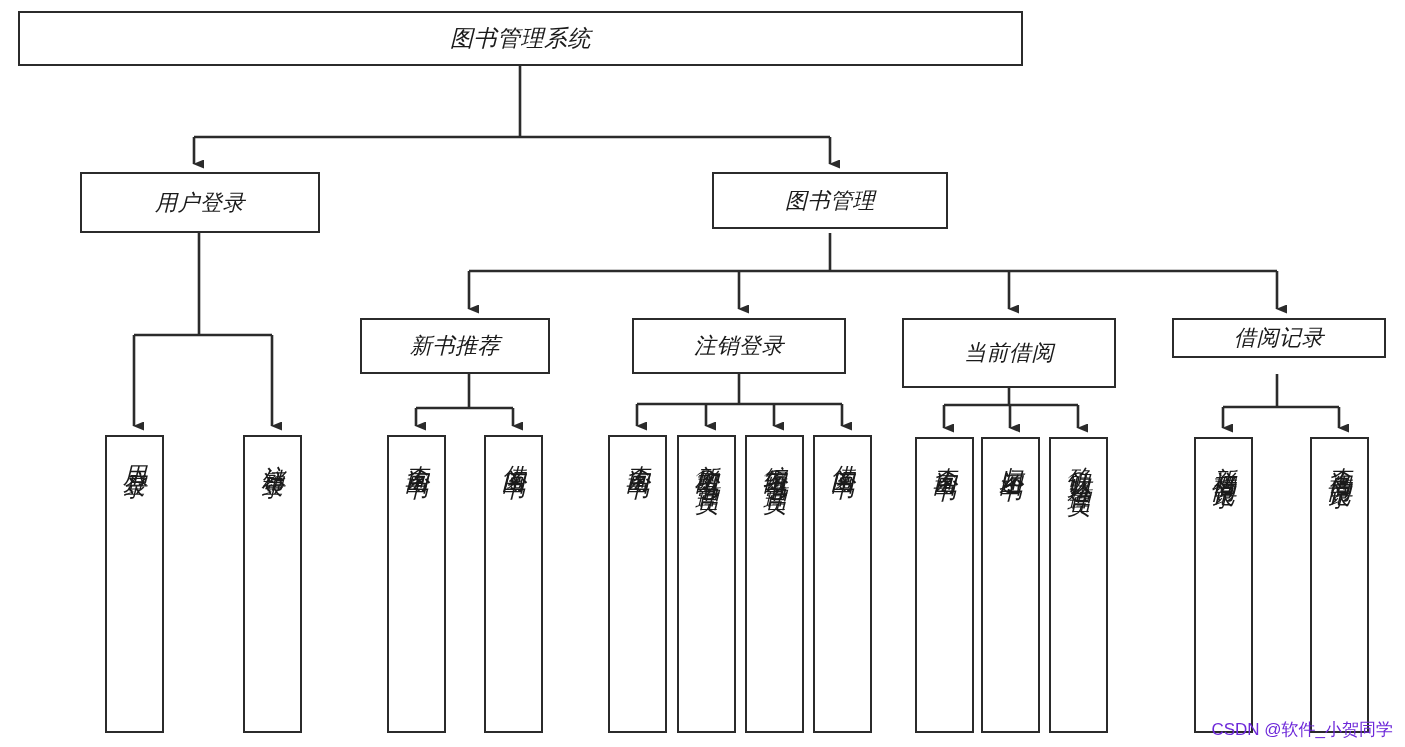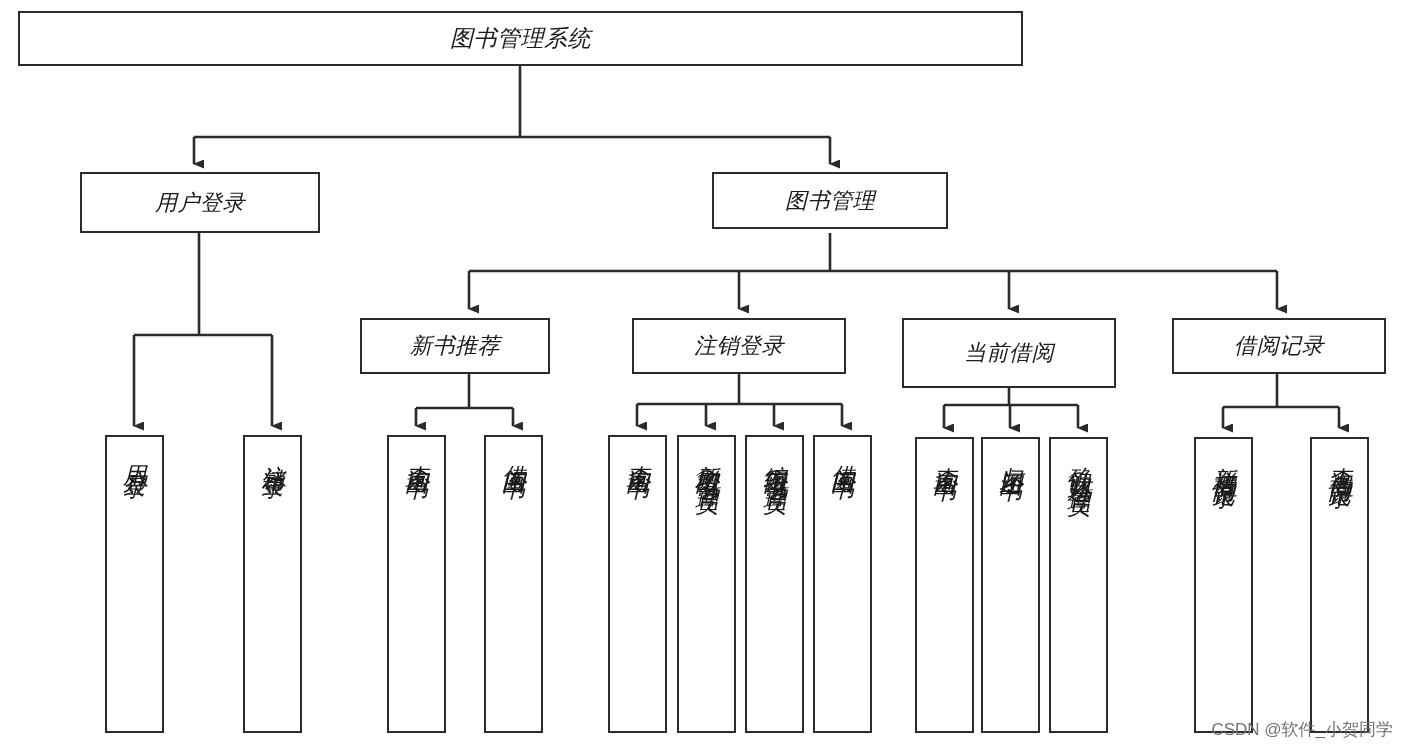--- a/index.html
+++ b/index.html
@@ -60,21 +60,21 @@
     white-space: nowrap;
   }
   .node.root .node-label {
     font-size: 23px;
   }
   #watermark {
     position: absolute;
     right: 12px;
     bottom: 6px;
     font-size: 17px;
-    color: #737373;
+    color: #6d28d9;
     white-space: nowrap;
     z-index: 5;
   }
 </style>
 </head>
 <body>
 
 <div id="diagram-root">
 
   <svg id="edge-layer" viewBox="0 0 1405 747" width="1405" height="747" xmlns="http://www.w3.org/2000/svg">
@@ -157,21 +157,21 @@
   </div>
 
   <div class="node horizontal" style="left:632px; top:318px; width:214px; height:56px;">
     <span class="node-label">注销登录</span>
   </div>
 
   <div class="node horizontal" style="left:902px; top:318px; width:214px; height:70px;">
     <span class="node-label">当前借阅</span>
   </div>
 
-  <div class="node horizontal" style="left:1172px; top:318px; width:214px; height:56px;">
+  <div class="node horizontal" style="left:1172px; top:318px; width:214px; height:40px;">
     <span class="node-label">借阅记录</span>
   </div>
 
   <div class="node vertical" style="left:105px; top:435px; width:59px; height:298px;">
     <span class="node-label">用户登录</span>
   </div>
 
   <div class="node vertical" style="left:243px; top:435px; width:59px; height:298px;">
     <span class="node-label">注销登录</span>
   </div>

